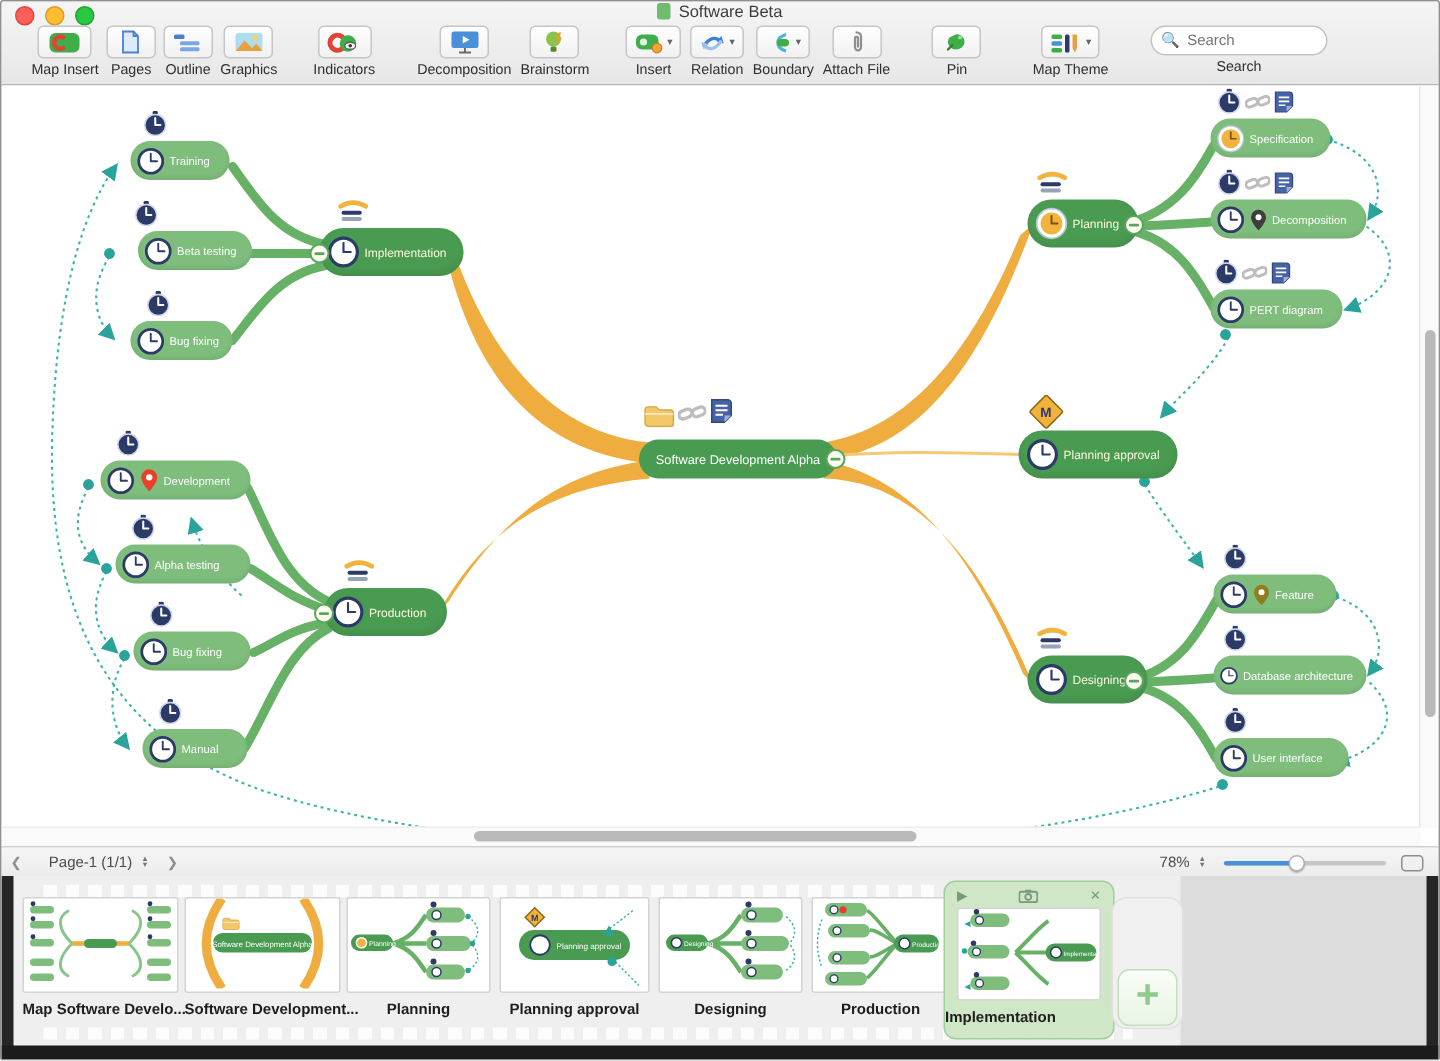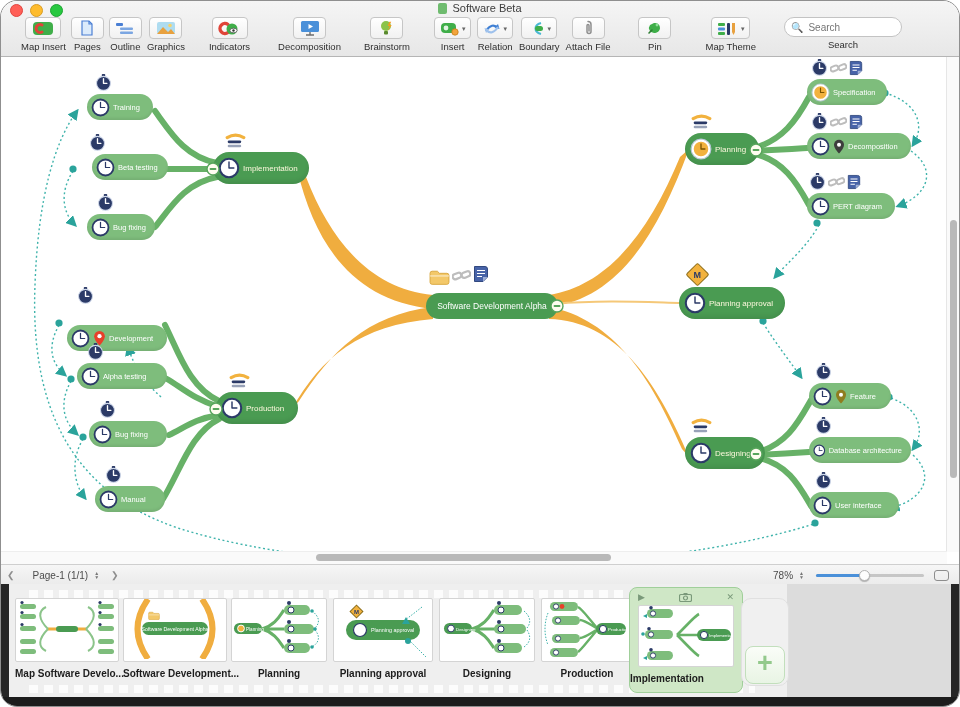--- a/index.html
+++ b/index.html
@@ -1,16 +1,16 @@
 <!DOCTYPE html>
 <html><head>
 <meta charset="utf-8">
 <style>
   html,body{margin:0;padding:0;background:#fff;font-family:"Liberation Sans",sans-serif;-webkit-font-smoothing:antialiased;}
-  .window{position:relative;width:958px;height:705px;margin:0 auto;border:1px solid #8f8f8f;border-radius:17px;overflow:hidden;background:#fff;text-decoration:underline;}
+  .window{position:relative;width:958px;height:705px;margin:0 auto;border:1px solid #8f8f8f;border-radius:2px;overflow:hidden;background:#fff;text-decoration:underline;}
   
   .chrome{position:absolute;left:0;top:0;width:100%;height:55px;background:linear-gradient(#f5f5f5,#e7e7e7);border-bottom:1px solid #b5b5b5;}
   .lights{position:absolute;left:9px;top:3px;display:flex;gap:7px;}
   .light{width:11px;height:11px;border-radius:50%;}
   .titlewrap{position:absolute;left:0;top:1px;width:100%;text-align:center;font-size:11px;color:#3d3d3d;}
   .titlewrap .doc{display:inline-block;width:9px;height:11px;background:#57b157;border-radius:2px;vertical-align:-2px;margin-right:5px;opacity:.85;}
   .tbar{position:absolute;left:10px;top:16px;right:6px;display:flex;align-items:flex-start;}
   .titem{display:flex;flex-direction:column;align-items:center;}
   .tbtn{height:22px;min-width:33px;padding:0 5px;background:linear-gradient(#ffffff,#f1f1f1);border:1px solid #c6c6c6;border-radius:4px;display:flex;align-items:center;justify-content:center;gap:2px;box-sizing:border-box;}
   .tlabel{margin-top:2px;font-size:9.5px;color:#2e2e2e;white-space:nowrap;}
@@ -171,21 +171,21 @@
       <div class="titem" style="margin-left:28px">
         <div class="tbtn">
             <svg width="20" height="16" viewBox="0 0 20 16">
               <rect x="1" y="1" width="18" height="11" rx="1.5" fill="#4a90d9"></rect>
               <path d="M8.5,4 l4.5,2.5 -4.5,2.5 z" fill="#fff"></path>
               <path d="M10,12 v3 M6,15 h8" stroke="#6d6d6d" stroke-width="1.4"></path>
             </svg>
           </div>
         <div class="tlabel">Decomposition</div>
       </div>
-      <div class="titem" style="margin-left:23px">
+      <div class="titem" style="margin-left:6px">
         <div class="tbtn">
             <svg width="16" height="16" viewBox="0 0 16 16">
               <circle cx="7" cy="6" r="5" fill="#8bc34a"></circle>
               <rect x="5" y="11" width="4" height="3.5" rx="1" fill="#5a8a2e"></rect>
               <path d="M11,2 l-2,5 h2.4 l-2.6,6 5,-7 h-2.6 l2,-4 z" fill="#f59a23" transform="translate(1,0) scale(0.85)"></path>
             </svg>
           </div>
         <div class="tlabel">Brainstorm</div>
       </div>
       <div class="titem" style="margin-left:24px">
@@ -515,21 +515,21 @@
         </svg>
         <span>Production</span>
       </div>
     <svg class="ind" style="left:226px;top:316px;" width="25" height="17">
         <use href="#i-priority"></use>
       </svg>
     <svg class="minus" style="left:208px;top:345px;">
         <use href="#i-minus"></use>
       </svg>
 
-    <div class="node sub" style="left:66px;top:268px;width:100px;">
+    <div class="node sub" style="left:66px;top:250px;width:100px;">
         <svg width="19" height="19">
           <use href="#i-clock-white"></use>
         </svg>
         <svg width="13" height="16" style="color:#e8402a">
           <use href="#i-pin"></use>
         </svg>
         <span>Development</span>
       </div>
     <svg class="ind" style="left:76px;top:230px;" width="17" height="17">
         <use href="#i-clock-dark"></use>

